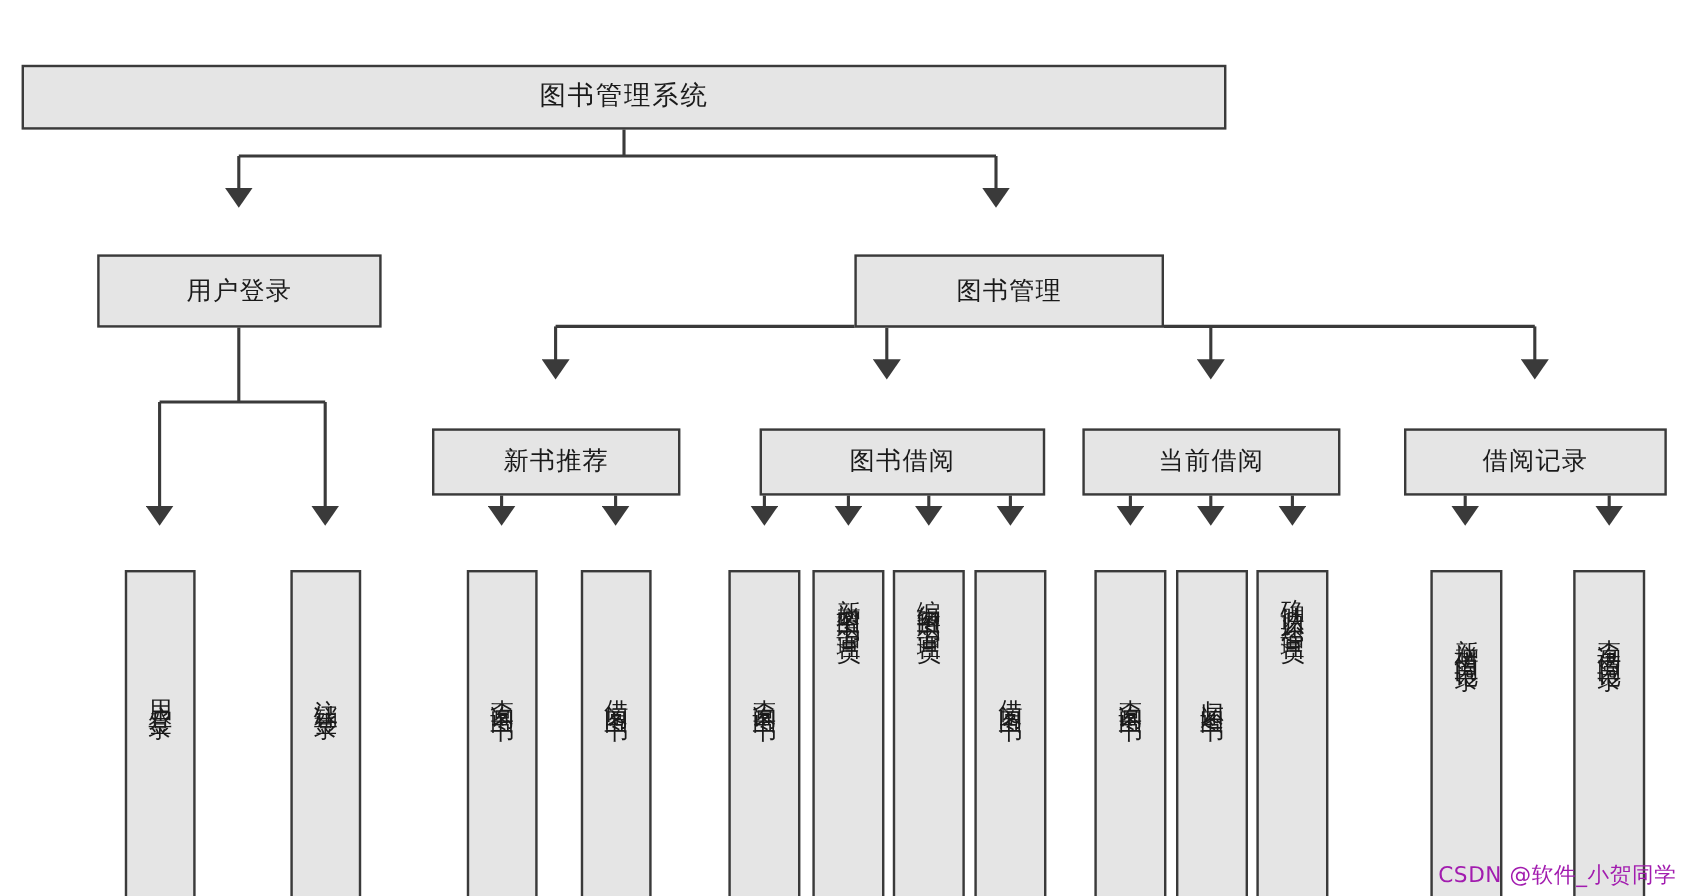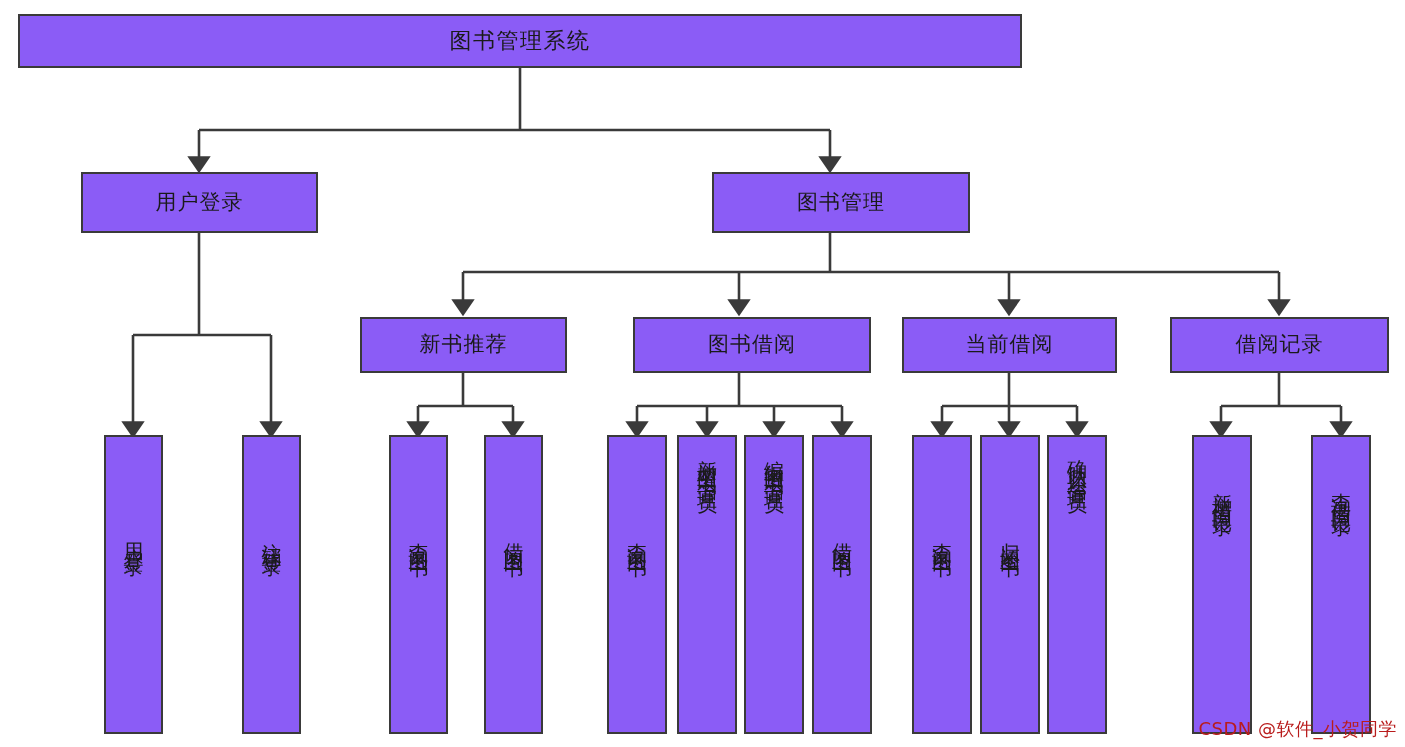--- a/index.html
+++ b/index.html
@@ -20,26 +20,27 @@
     position: absolute;
     left: 0;
     top: 0;
     width: 1405px;
     height: 747px;
     pointer-events: none;
   }
   .node {
     position: absolute;
     box-sizing: border-box;
-    background: #8b5cf6;
+    background: #e5e5e5;
     border: 2.5px solid #3a3a3a;
     display: flex;
     align-items: center;
     justify-content: center;
     color: #1a1a1a;
+    margin-top: 40px;
   }
   .node.horiz {
     font-size: 21px;
     letter-spacing: 1px;
     line-height: 1.2;
   }
   .node.root {
     font-size: 22px;
     letter-spacing: 1.5px;
   }
@@ -58,21 +59,21 @@
     color: #1a1a1a;
   }
   .vert.center .vlabel {
     margin-top: 0;
   }
   #watermark {
     position: absolute;
     right: 8px;
     bottom: 6px;
     font-size: 18px;
-    color: #b91c1c;
+    color: #a21caf;
     letter-spacing: 0.5px;
     white-space: nowrap;
   }
 </style>
 </head>
 <body>
 
 <div id="canvas">
 
   <svg id="edges" viewBox="0 0 1405 747" xmlns="http://www.w3.org/2000/svg">

